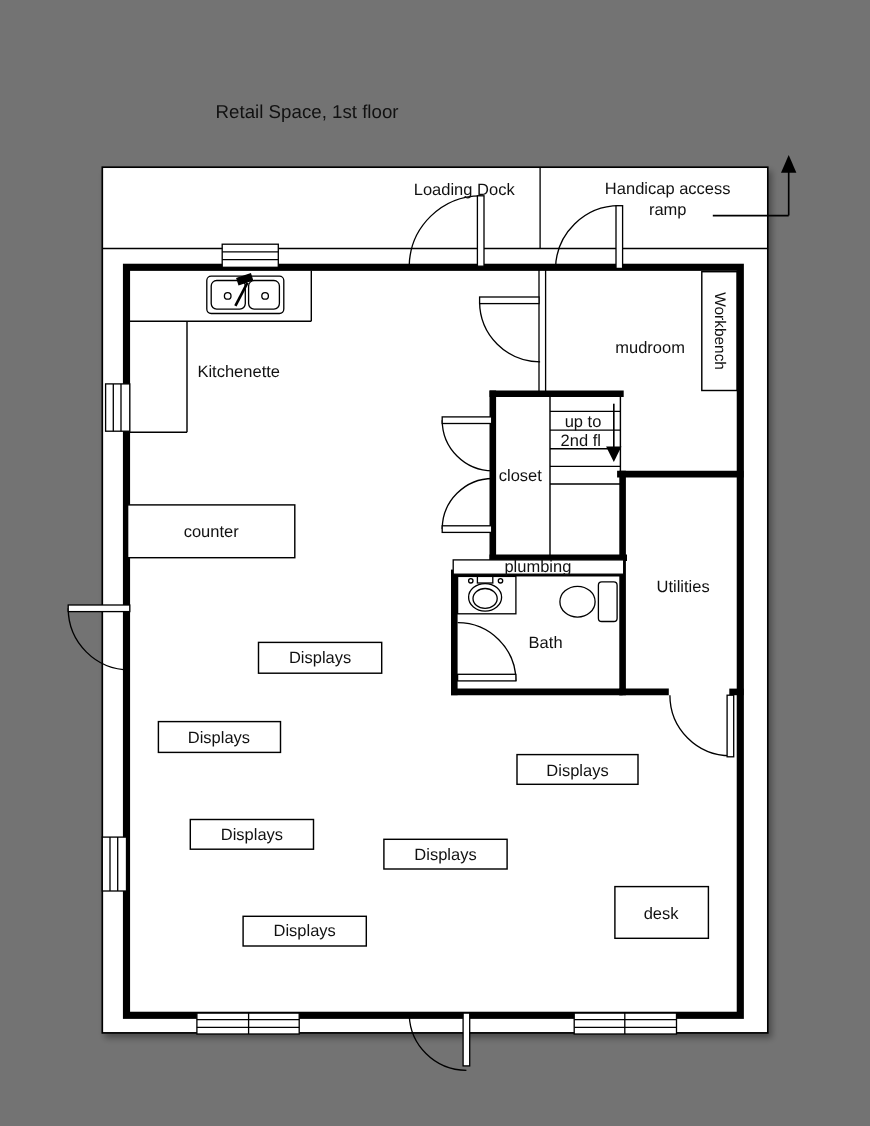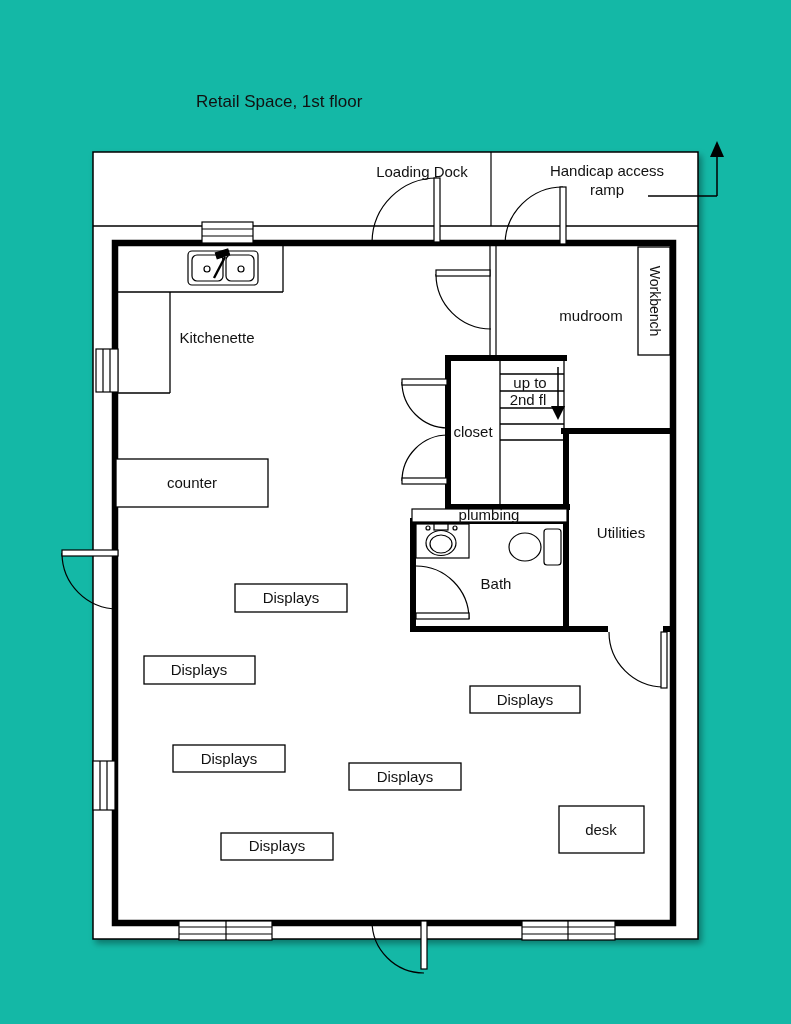--- a/index.html
+++ b/index.html
@@ -1,16 +1,16 @@
 <!DOCTYPE html>
 <html><head>
 <meta charset="utf-8">
 <style>
   html,body{margin:0;padding:0;background:#ffffff;}
-  .page{position:relative;width:791px;height:1024px;background:#14b8a6;font-family:"Liberation Sans",sans-serif;}
+  .page{position:relative;width:791px;height:1024px;background:#737373;font-family:"Liberation Sans",sans-serif;}
   svg text{fill:#111111;font-family:"Liberation Sans",sans-serif;}
   .lbl{font-size:15px;}
   .title-lbl{font-size:17px;}
   .wb-lbl{font-size:14px;}
 </style>
 </head>
 <body>
 
 <div class="page">
 <svg width="791" height="1024" viewBox="0 0 791 1024">

